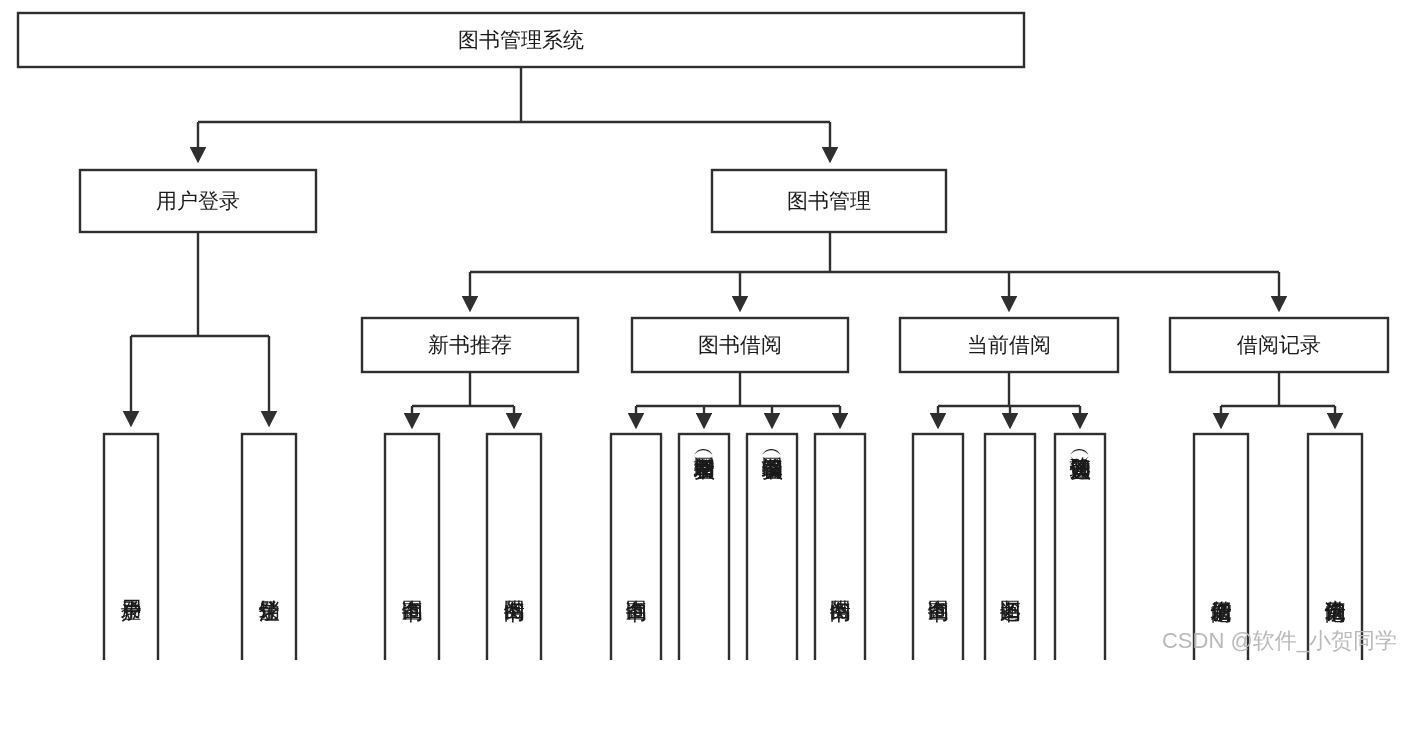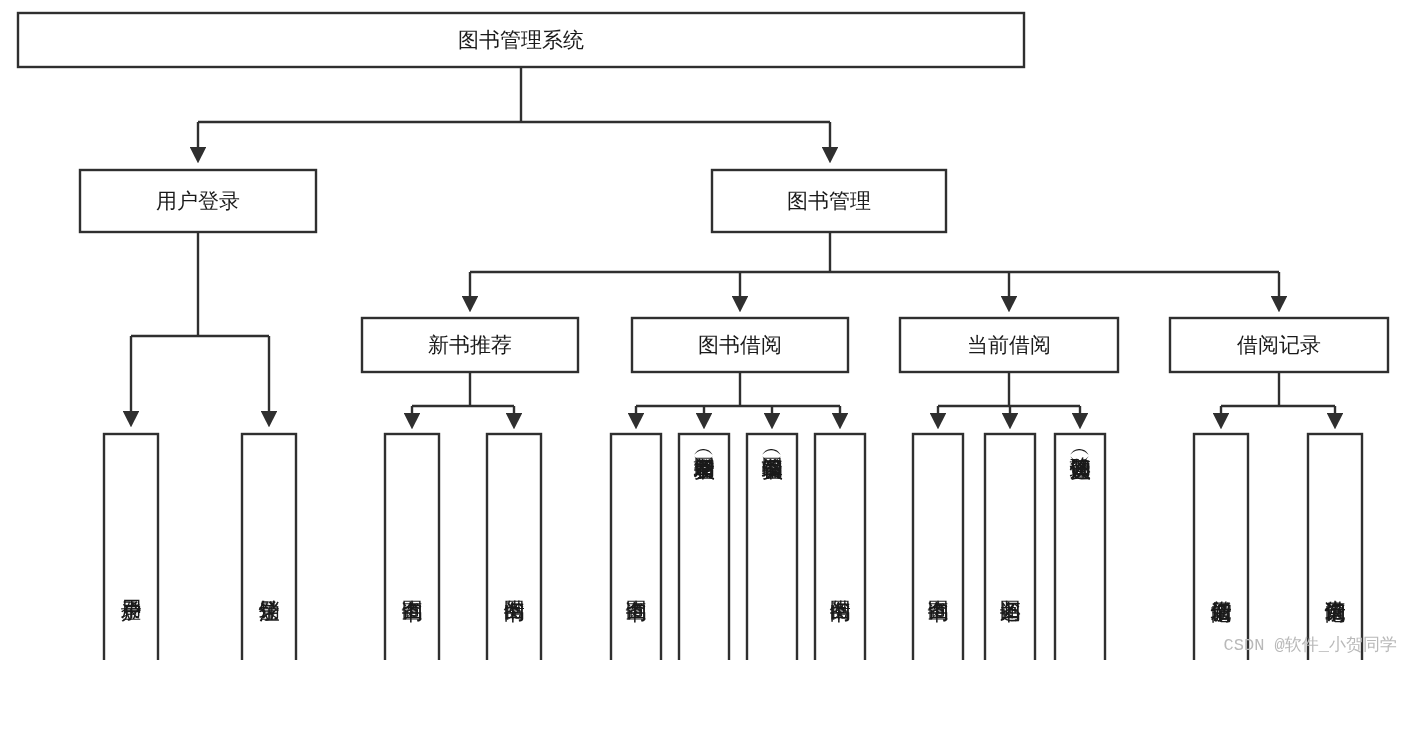--- a/index.html
+++ b/index.html
@@ -65,22 +65,22 @@
     font-size: 21px;
     line-height: 1.06;
     color: #1a1a1a;
     letter-spacing: 0.5px;
     white-space: nowrap;
   }
   .watermark {
     position: absolute;
     right: 8px;
     bottom: 4px;
-    font-family: Liberation Mono, monospace;
-    font-size: 17px;
+    font-family: Liberation Sans, sans-serif;
+    font-size: 22px;
     color: #b9b9b9;
     white-space: nowrap;
     pointer-events: none;
   }
 </style>
 </head>
 <body>
 
 <div id="diagram-root">
 

